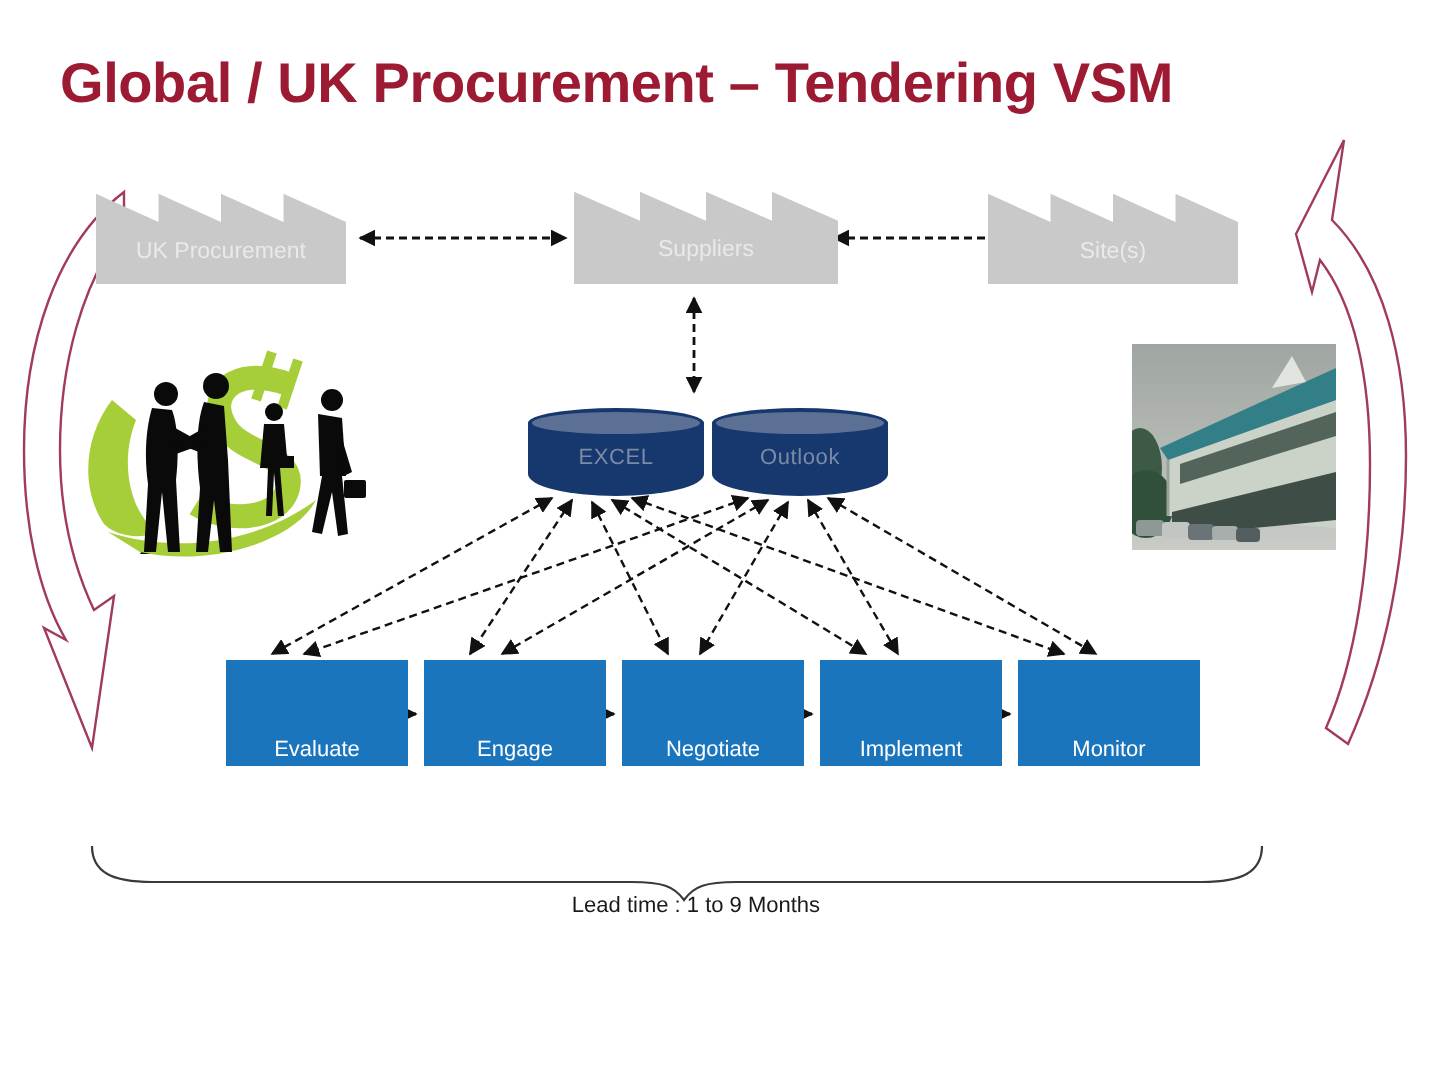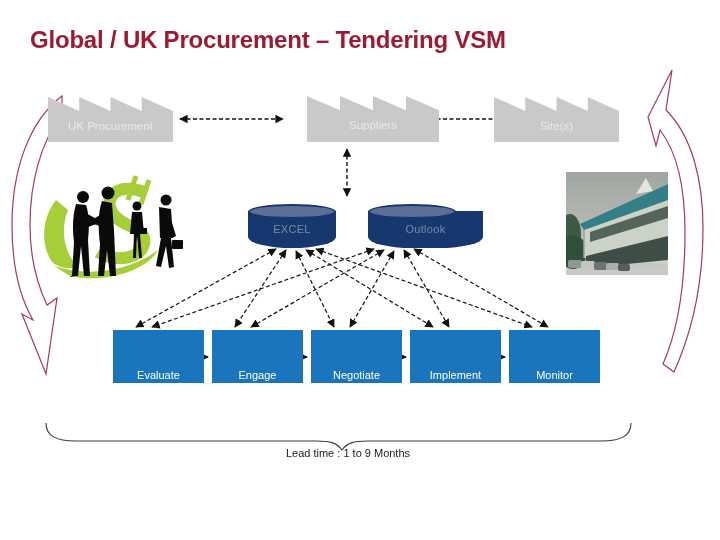--- a/index.html
+++ b/index.html
@@ -1,39 +1,39 @@
 <!DOCTYPE html>
 <html><head>
 <meta charset="utf-8">
 <style>
   html,body{margin:0;padding:0;background:#ffffff;}
   .slide{
     position:relative;width:720px;height:540px;background:#ffffff;overflow:hidden;
     font-family:"Liberation Sans", sans-serif;
   }
   .title{
-    position:absolute;left:30px;top:26px;font-size:24px;font-weight:bold;
+    position:absolute;left:30px;top:26px;font-size:28px;font-weight:bold;
     color:#9C1B33;letter-spacing:-0.2px;white-space:nowrap;
   }
   
   .factory{
     position:absolute;width:125px;height:47px;background:#C9C9C9;
     clip-path:polygon(0% 100%,0% 4%,25% 34%,25% 4%,50% 34%,50% 4%,75% 34%,75% 4%,100% 34%,100% 100%);
     display:flex;align-items:center;justify-content:center;
   }
   .factory span{
     margin-top:14px;color:#E9E9E9;font-size:11.5px;white-space:nowrap;
   }
   .f-uk{left:48px;top:95px;}
-  .f-sup{left:287px;top:94px;width:132px;height:48px;margin-left:20px;}
+  .f-sup{left:287px;top:94px;width:132px;height:48px;}
   .f-site{left:494px;top:95px;}
   
   .cylinder{position:absolute;width:88px;height:44px;}
-  .cyl-exc{left:248px;top:204px;}
-  .cyl-out{left:368px;top:204px;padding-left:27px;}
+  .cyl-exc{left:264px;top:204px;}
+  .cyl-out{left:356px;top:204px;}
   .cyl-body{
     position:absolute;left:0;top:7px;right:0;bottom:0;background:#17386E;
     border-radius:0 0 44px 44px / 0 0 11px 11px;
   }
   .cyl-top{
     position:absolute;left:0;top:0;width:88px;height:15px;background:#5C6F94;
     border-radius:50%;border:2px solid #17386E;box-sizing:border-box;
   }
   .cyl-label{
     position:absolute;top:19px;left:0;width:100%;text-align:center;

